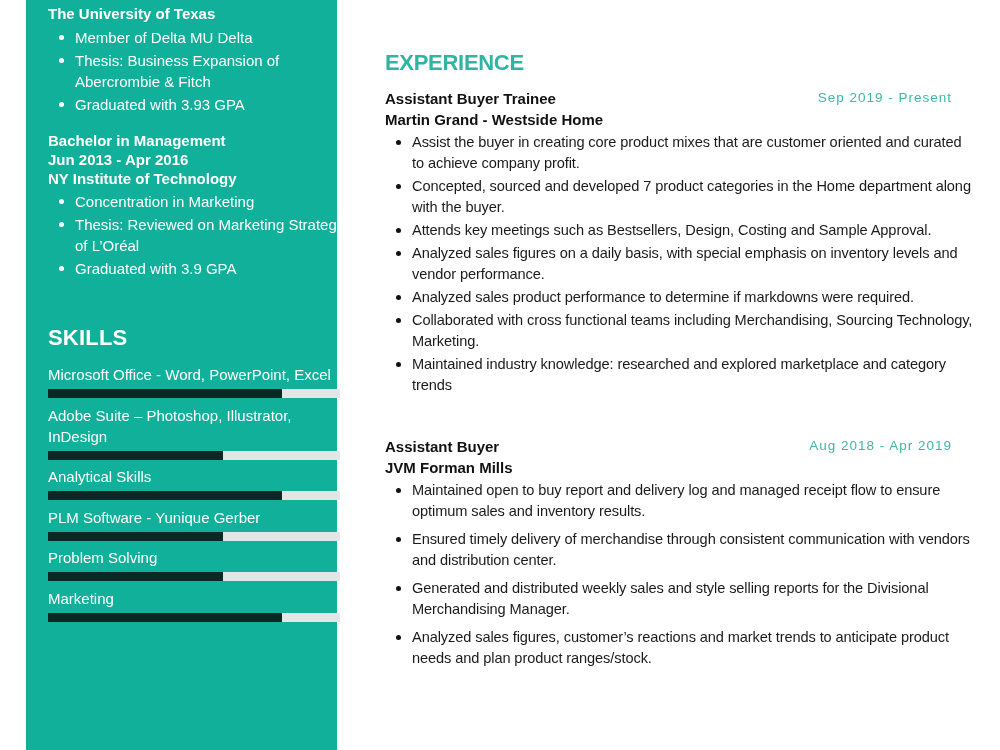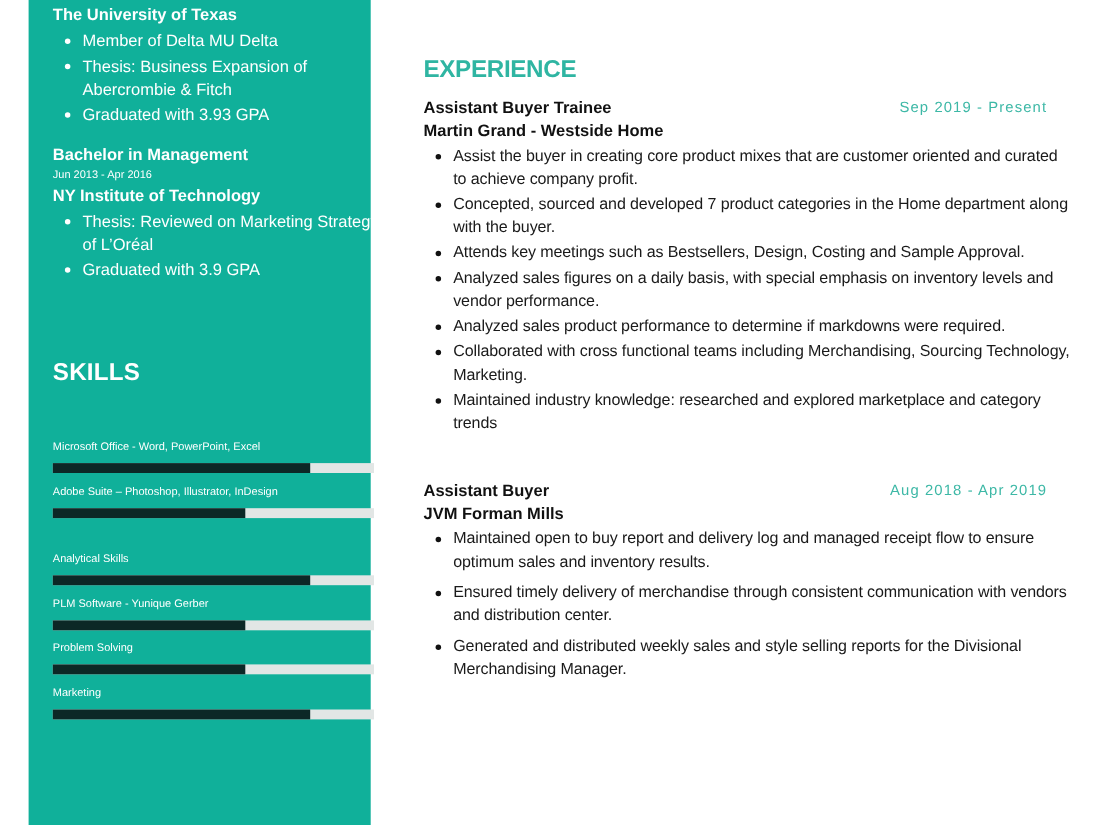--- a/index.html
+++ b/index.html
@@ -8,30 +8,30 @@
     background: #ffffff;
     font-family: "Liberation Sans", sans-serif;
   }
   .sidebar {
     position: absolute; left: 26px; top: 0; width: 311px; height: 750px;
     background: #10b09a; color: #ffffff;
   }
   .sb-inner { position: absolute; left: 22px; top: 0; width: 305px; }
   .edu-school { font-weight: bold; font-size: 15px; line-height: 19px; color: #ffffff; }
   .edu-degree { font-weight: bold; font-size: 15px; line-height: 19px; color: #ffffff; }
-  .edu-dates { font-size: 10px; line-height: 19px; color: #ffffff; }
+  .edu-dates { font-size: 15px; line-height: 19px; color: #ffffff; font-weight: bold; }
   .sb-list { list-style: none; margin: 0; padding: 0 0 0 27px; }
   .sb-list li { position: relative; font-size: 15px; line-height: 21px; color: #ffffff; margin-bottom: 2px; }
   .sb-list li::before {
     content: ""; position: absolute; left: -16px; top: 8px; width: 5px; height: 5px;
     border-radius: 50%; background: #ffffff;
   }
   .skills-title { font-weight: bold; font-size: 22px; color: #ffffff; letter-spacing: 0.2px; }
   .skill { position: absolute; left: 0; width: 305px; }
-  .skill-name { font-size: 10px; line-height: 21px; color: #ffffff; margin-top: 32px; }
+  .skill-name { font-size: 15px; line-height: 21px; color: #ffffff; }
   .skill-bar { position: relative; width: 292px; height: 9px; background: #e2e6e5; margin-top: 4px; }
   .skill-fill { position: absolute; left: 0; top: 0; height: 9px; background: #0c2826; }
 
   .main { position: absolute; left: 385px; top: 0; width: 590px; height: 750px; color: #111; }
   .sec-title {
     position: absolute; left: 0; top: 50px; font-size: 22px; font-weight: bold;
     color: #2fb5a2; letter-spacing: -0.3px;
   }
   .job { position: absolute; left: 0; width: 590px; }
   .job-title { font-weight: bold; font-size: 15px; line-height: 21px; color: #111; }
@@ -64,20 +64,21 @@
         <li style="width:240px;">Thesis: Business Expansion of Abercrombie &amp; Fitch</li>
         <li>Graduated with 3.93 GPA</li>
       </ul>
     </div>
 
     <div style="position:absolute; top:131px; left:0; width:310px;">
       <div class="edu-degree">Bachelor in Management</div>
       <div class="edu-dates">Jun 2013 - Apr 2016</div>
       <div class="edu-school">NY Institute of Technology</div>
       <ul class="sb-list" style="margin-top:3px;">
+        <li>Concentration in Marketing</li>
         <li style="width:285px;">Thesis: Reviewed on Marketing Strategy of L’Oréal</li>
         <li>Graduated with 3.9 GPA</li>
       </ul>
     </div>
 
     <div class="skills-title" style="position:absolute; top:325px; left:0;">SKILLS</div>
 
     <div class="skill" style="top:364px;">
       <div class="skill-name">Microsoft Office - Word, PowerPoint, Excel</div>
       <div class="skill-bar">
@@ -137,15 +138,16 @@
   </div>
 
   <div class="job" style="top:436px;">
     <div class="job-title">Assistant Buyer</div>
     <div class="job-dates">Aug 2018 - Apr 2019</div>
     <div class="job-company">JVM Forman Mills</div>
     <ul class="job-list spaced">
       <li>Maintained open to buy report and delivery log and managed receipt flow to ensure optimum sales and inventory results.</li>
       <li>Ensured timely delivery of merchandise through consistent communication with vendors and distribution center.</li>
       <li>Generated and distributed weekly sales and style selling reports for the Divisional Merchandising Manager.</li>
+      <li>Analyzed sales figures, customer’s reactions and market trends to anticipate product needs and plan product ranges/stock.</li>
     </ul>
   </div>
 </div>
 
 </body></html>

